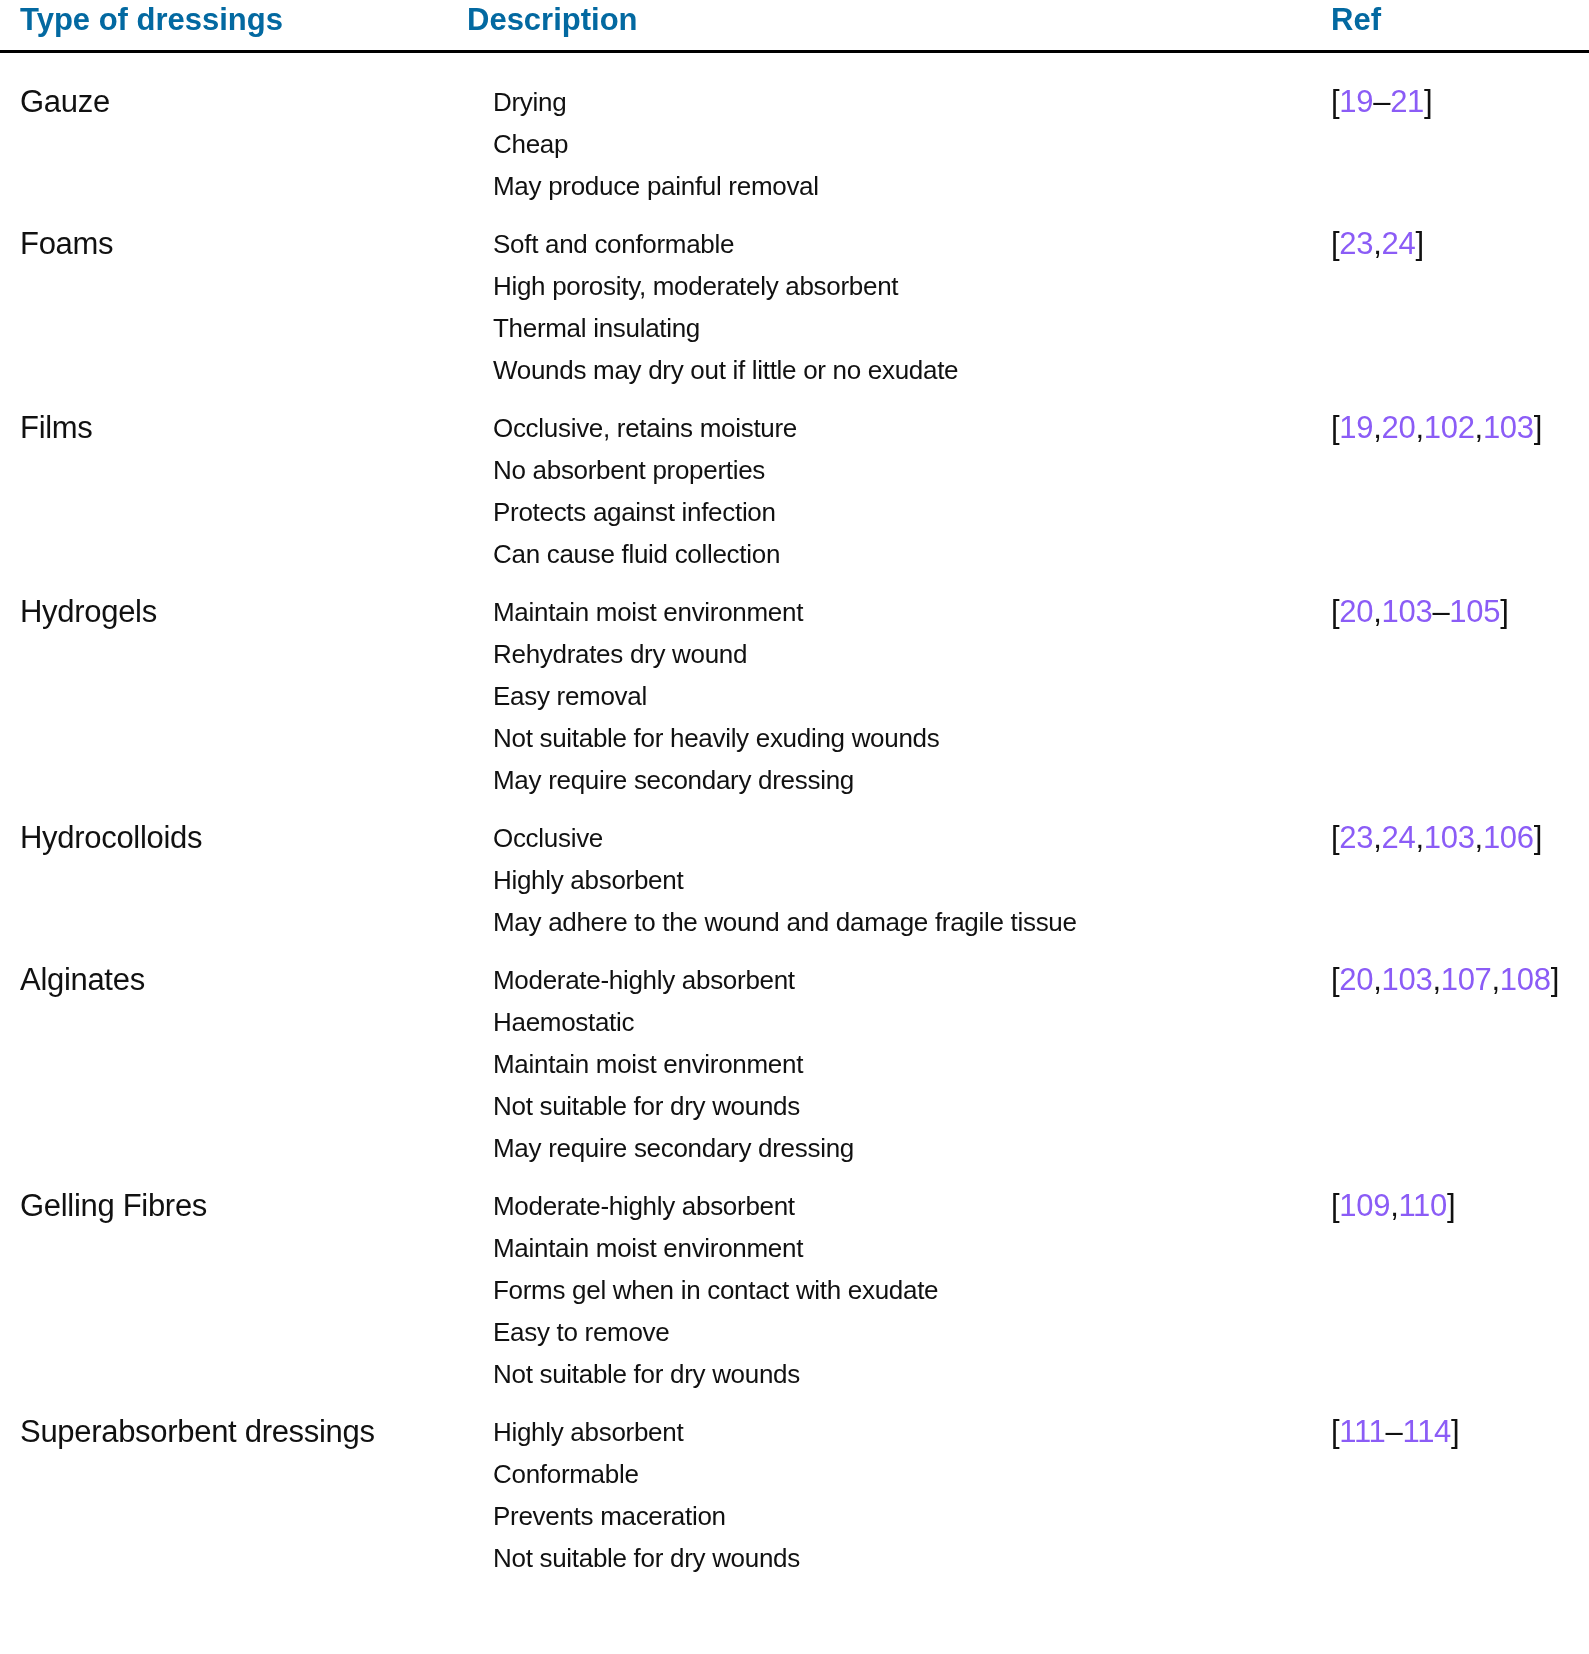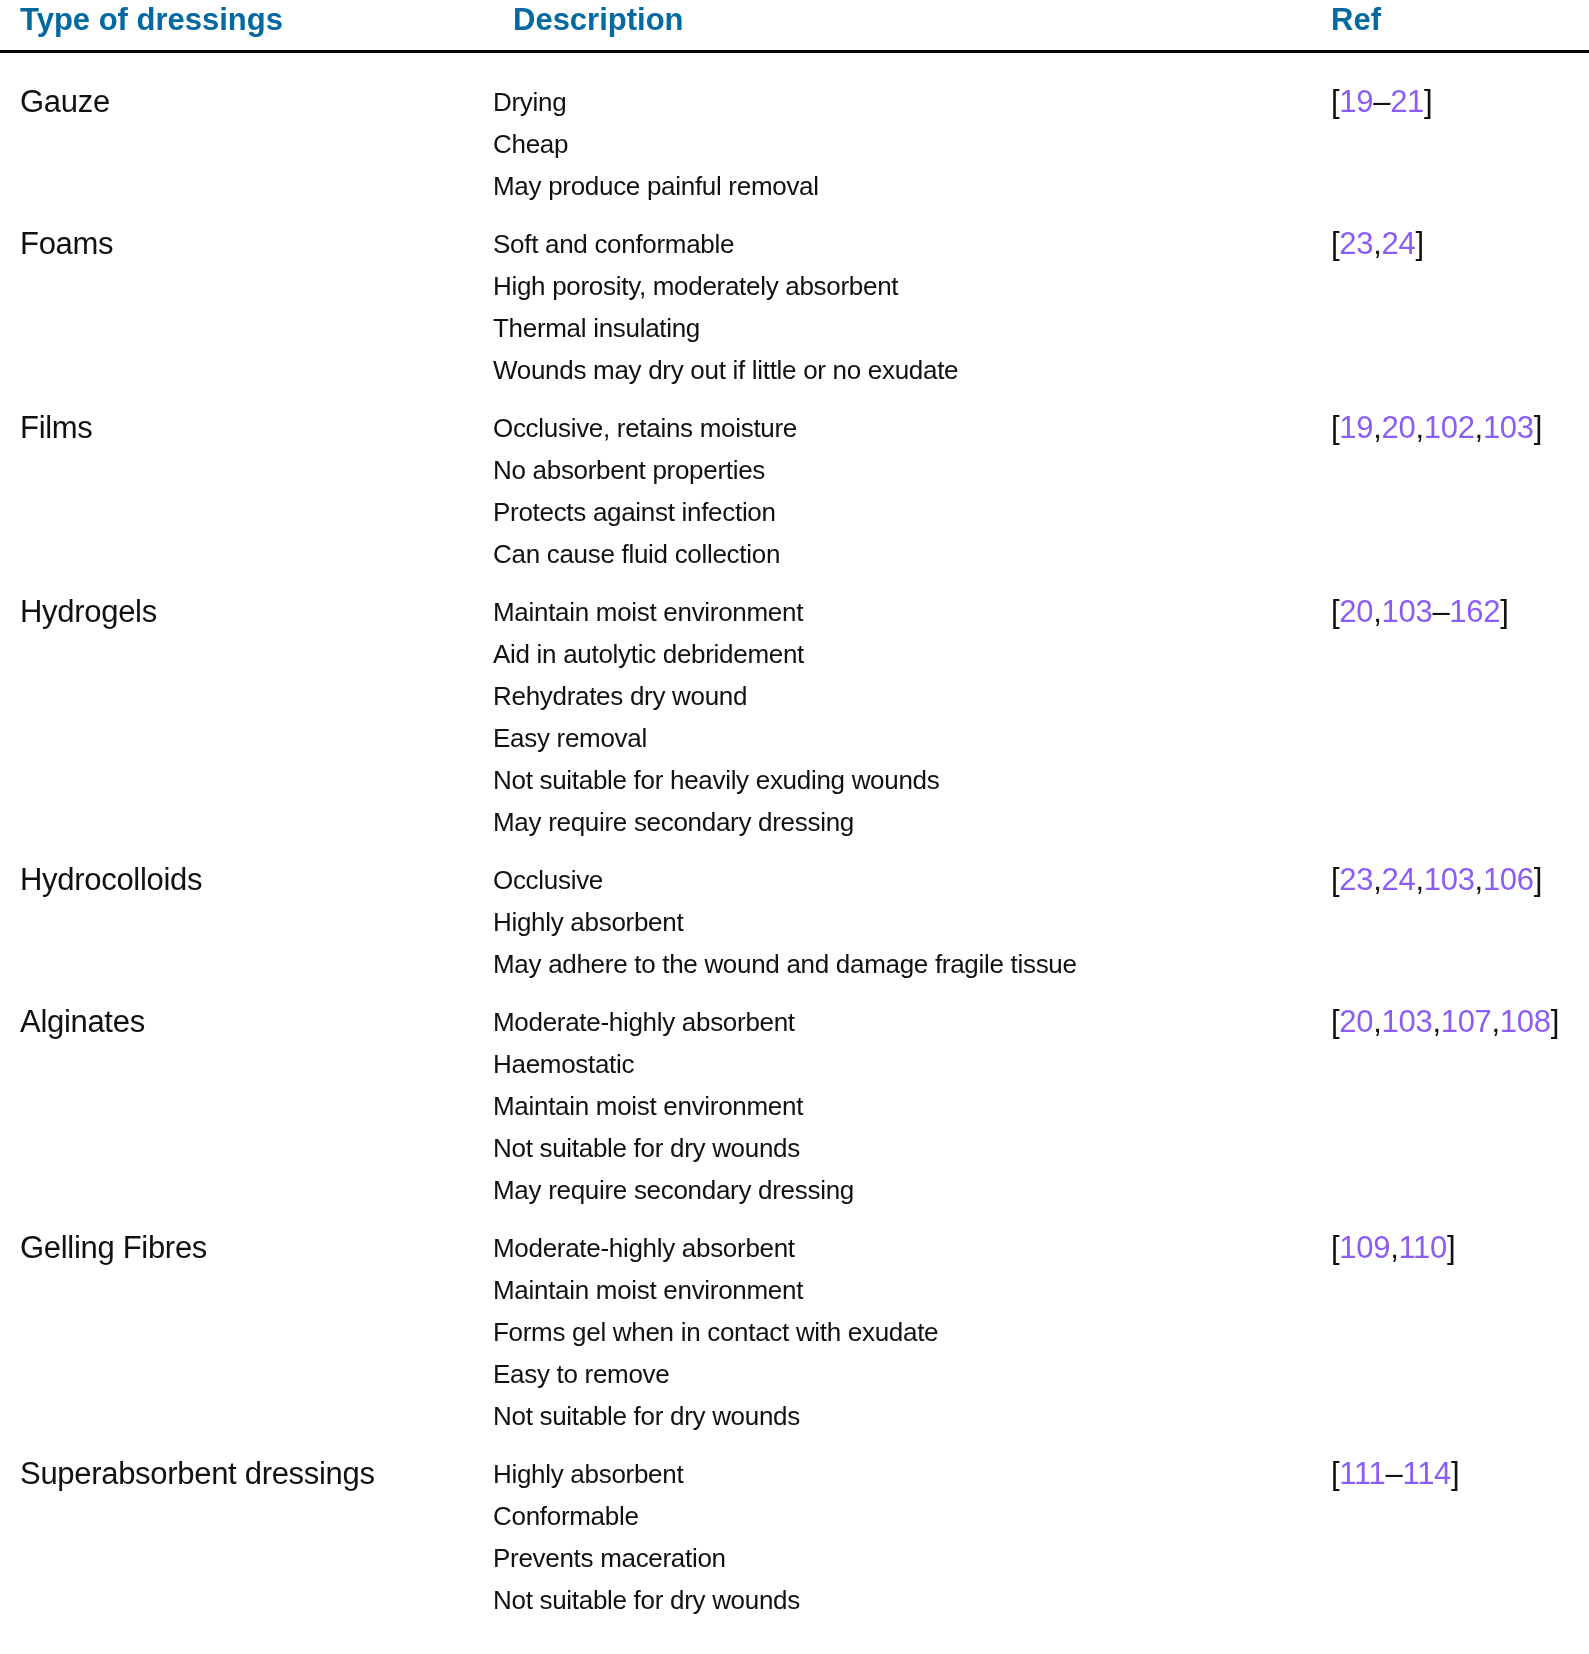--- a/index.html
+++ b/index.html
@@ -28,21 +28,21 @@
     }
     .header .cell {
       position: absolute;
       top: 0;
       font-weight: bold;
       font-size: 31px;
       line-height: 40px;
       color: #0369a1;
     }
     .col-type { left: 20px; }
-    .col-desc { left: 513px; }
+    .col-desc { left: 467px; }
     .col-ref  { left: 1331px; }
 
     .body-rows {
       position: relative;
       margin-top: 28px;
     }
     .row {
       position: relative;
       margin-bottom: 16px;
     }
@@ -113,27 +113,26 @@
           <span class="line">No absorbent properties</span>
           <span class="line">Protects against infection</span>
           <span class="line">Can cause fluid collection</span>
         </div>
         <div class="ref"><span class="bracket">[</span><a class="ref-link">19</a><span class="sep">,</span><a class="ref-link">20</a><span class="sep">,</span><a class="ref-link">102</a><span class="sep">,</span><a class="ref-link">103</a><span class="bracket">]</span></div>
       </div>
       <div class="row">
         <div class="type">Hydrogels</div>
         <div class="desc">
           <span class="line">Maintain moist environment</span>
-          <span class="line">Aid in autolytic debridement</span>
           <span class="line">Rehydrates dry wound</span>
           <span class="line">Easy removal</span>
           <span class="line">Not suitable for heavily exuding wounds</span>
           <span class="line">May require secondary dressing</span>
         </div>
-        <div class="ref"><span class="bracket">[</span><a class="ref-link">20</a><span class="sep">,</span><a class="ref-link">103</a><span class="sep">–</span><a class="ref-link">162</a><span class="bracket">]</span></div>
+        <div class="ref"><span class="bracket">[</span><a class="ref-link">20</a><span class="sep">,</span><a class="ref-link">103</a><span class="sep">–</span><a class="ref-link">105</a><span class="bracket">]</span></div>
       </div>
       <div class="row">
         <div class="type">Hydrocolloids</div>
         <div class="desc">
           <span class="line">Occlusive</span>
           <span class="line">Highly absorbent</span>
           <span class="line">May adhere to the wound and damage fragile tissue</span>
         </div>
         <div class="ref"><span class="bracket">[</span><a class="ref-link">23</a><span class="sep">,</span><a class="ref-link">24</a><span class="sep">,</span><a class="ref-link">103</a><span class="sep">,</span><a class="ref-link">106</a><span class="bracket">]</span></div>
       </div>

